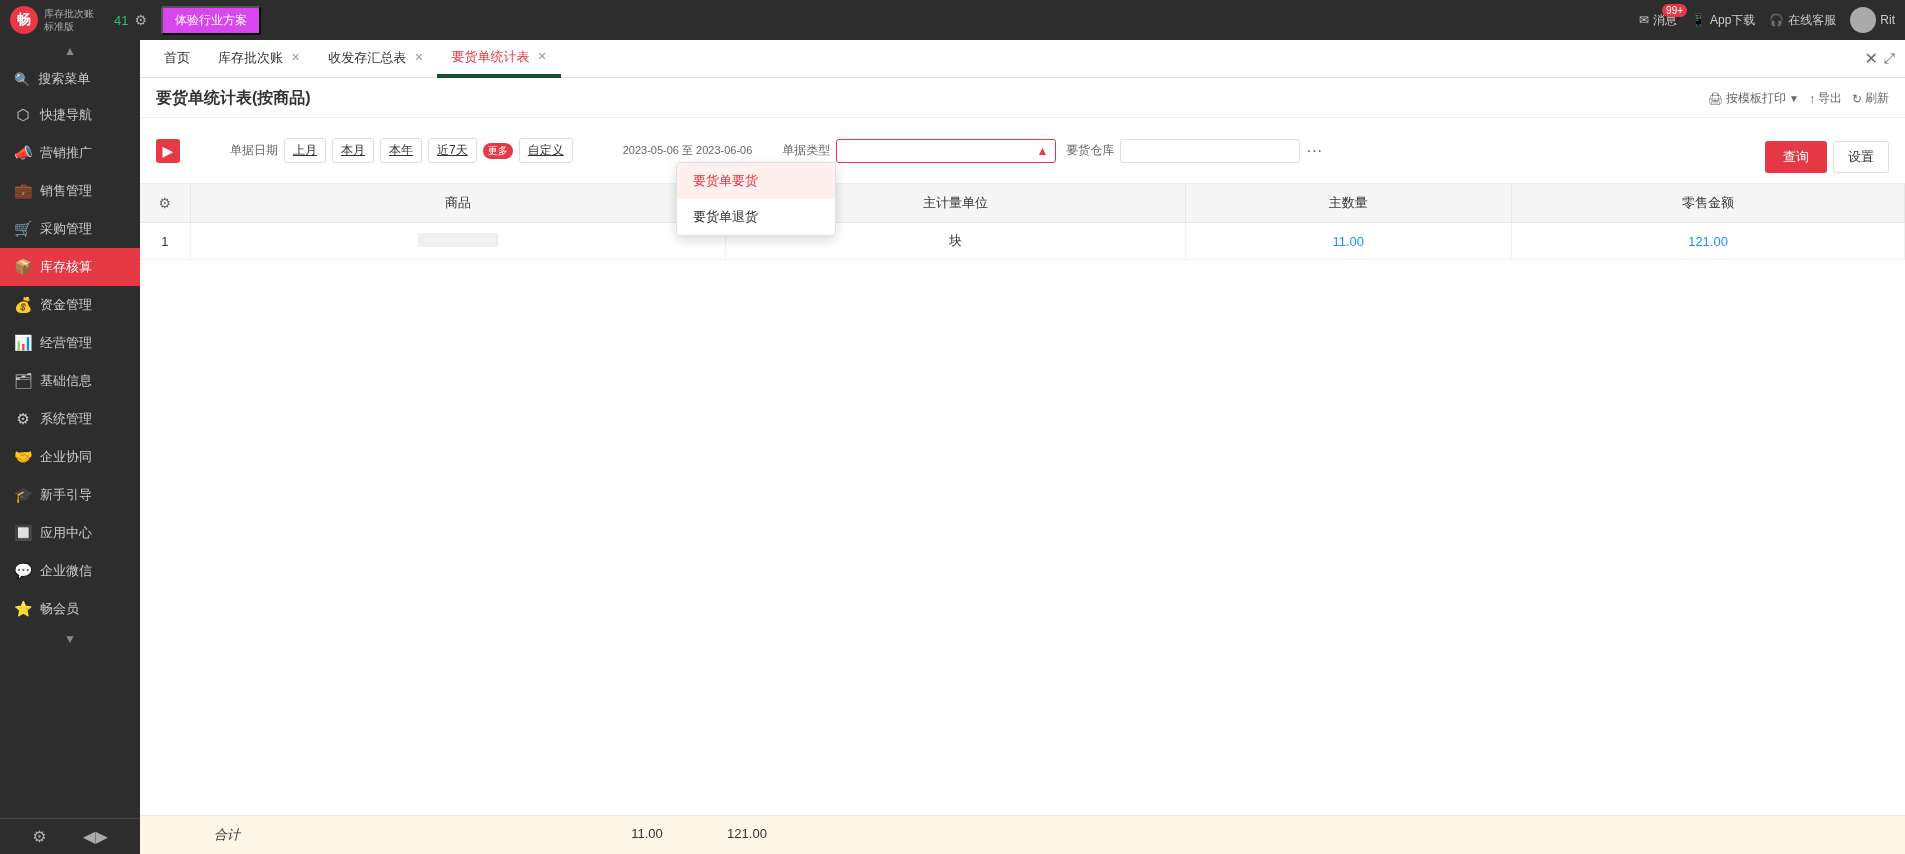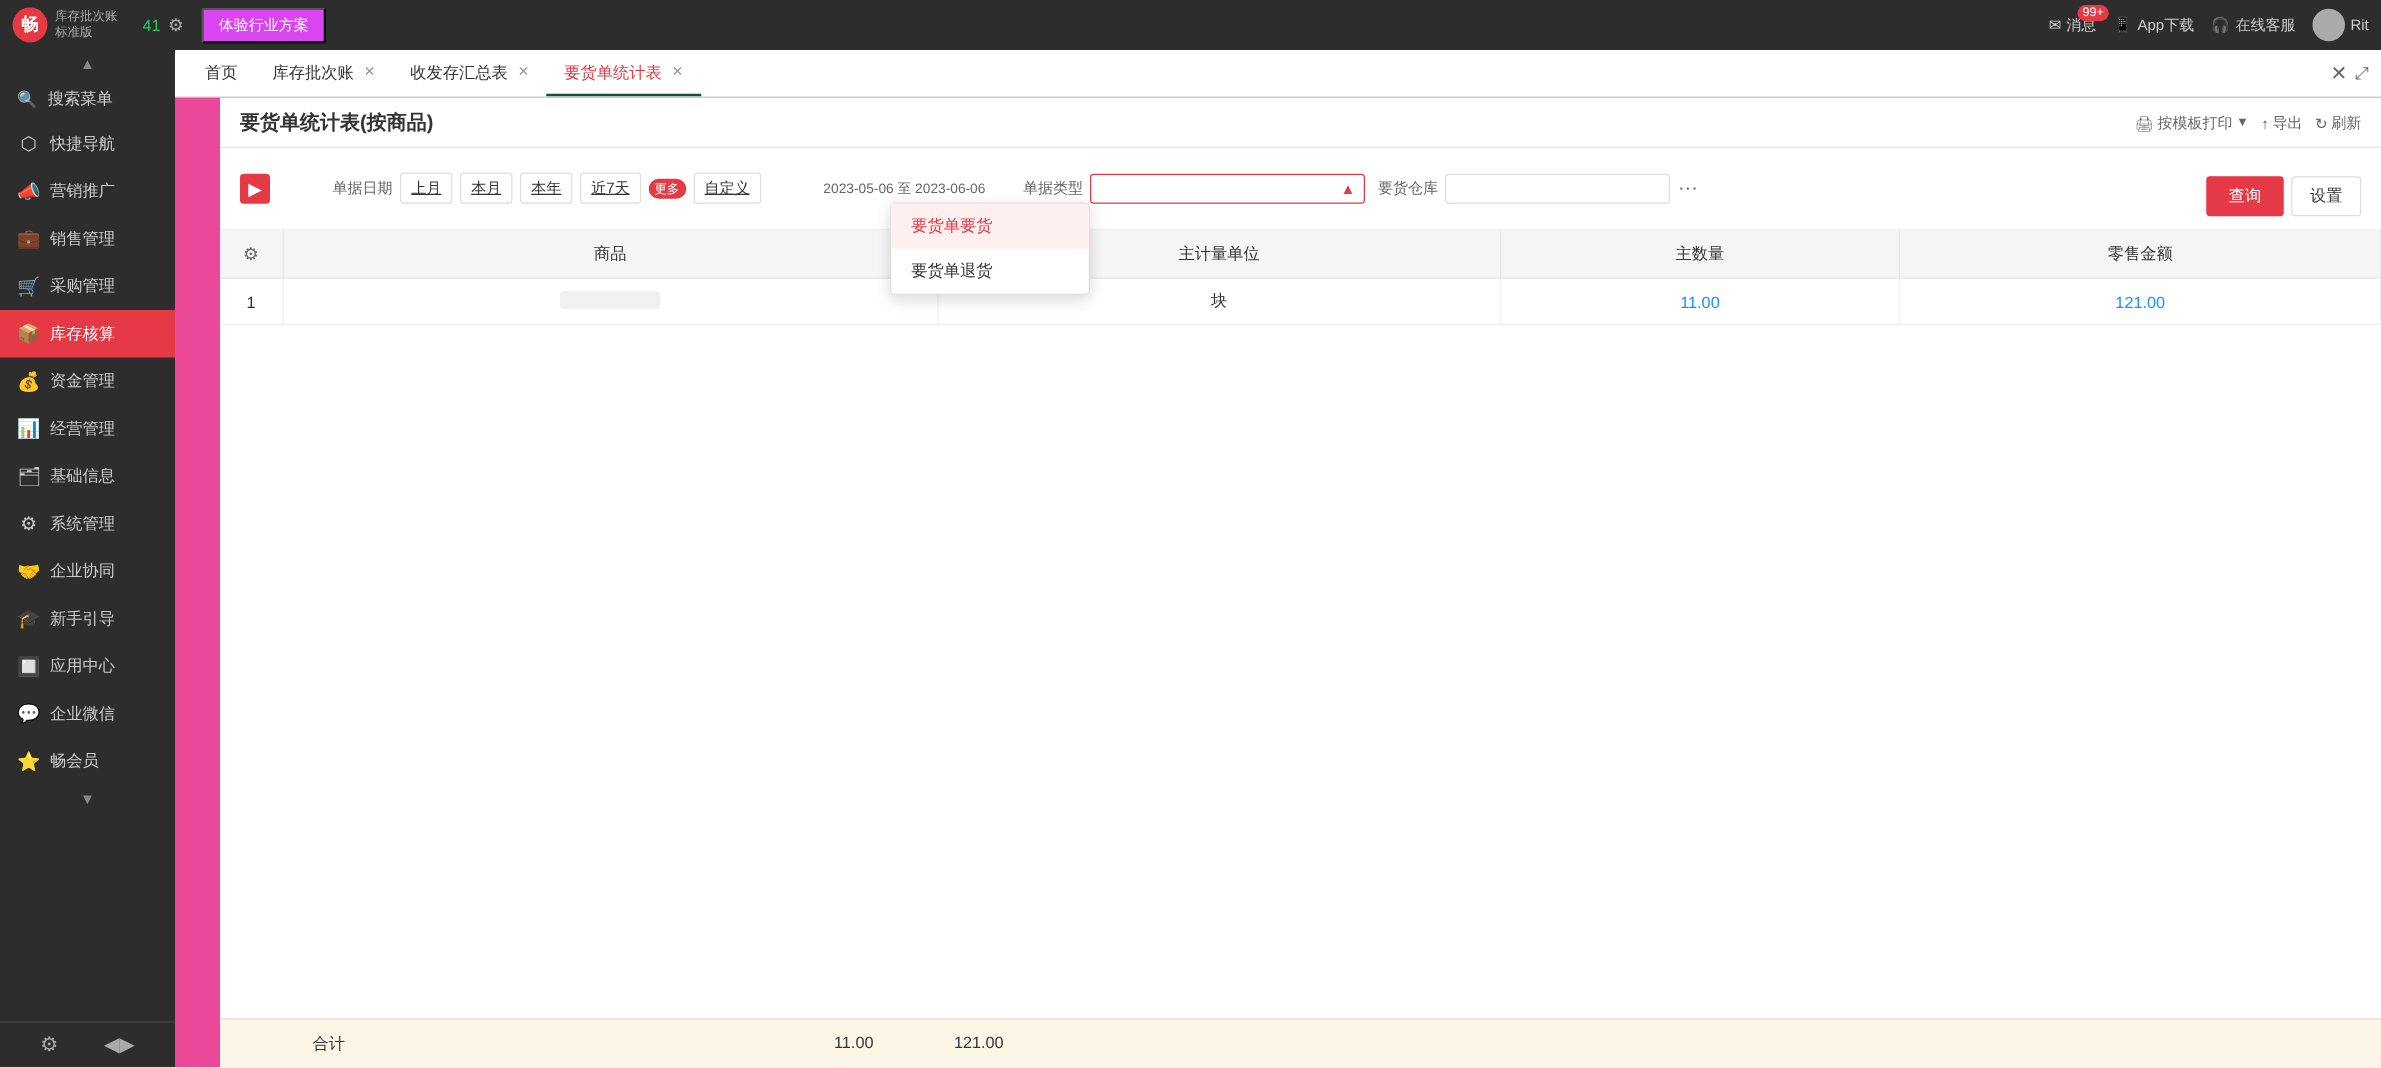--- a/index.html
+++ b/index.html
@@ -192,21 +192,21 @@
       color: #333;
       cursor: pointer;
       display: flex;
       align-items: center;
       gap: 6px;
       border-bottom: 2px solid transparent;
       white-space: nowrap;
     }
     .tab-item.active {
       color: #e63946;
-      border-bottom: 2px solid #14532d;
+      border-bottom: 4px solid #14532d;
       font-weight: 500;
     }
     .tab-item .tab-close {
       color: #999;
       font-size: 11px;
       margin-left: 2px;
     }
     .tab-bar-actions {
       margin-left: auto;
       display: flex;
@@ -215,26 +215,25 @@
     }
     .tab-bar-close-icon {
       font-size: 16px;
       color: #666;
       cursor: pointer;
     }
 
     
     .page-area {
       flex: 1;
-      background: #ec4899;
+      background: #0f172a;
       overflow: hidden;
       display: flex;
       flex-direction: column;
       margin: 0;
-      padding-left: 36px;
     }
 
     
     .page-title-bar {
       display: flex;
       align-items: center;
       justify-content: space-between;
       padding: 10px 16px 8px;
       background: #fff;
       border-bottom: 1px solid #f0f0f0;
@@ -707,21 +706,21 @@
                 <a class="cell-link">121.00</a>
               </td>
             </tr>
           </tbody>
         </table>
       </div>
 
       <div class="table-footer">
         <div class="table-footer-cells">
           <span style="width:50px; display:inline-block;"></span>
-          <span class="tfoot-label" style="width:300px;">合计</span>
+          <span class="tfoot-label" style="width:300px;font-style:italic;">合计</span>
           <span style="width:100px; display:inline-block;"></span>
           <span class="tfoot-cell" style="width:90px;">11.00</span>
           <span class="tfoot-cell" style="width:90px; margin-left:10px;">121.00</span>
         </div>
       </div>
 
     </div>
   </div>
 </div>
 

